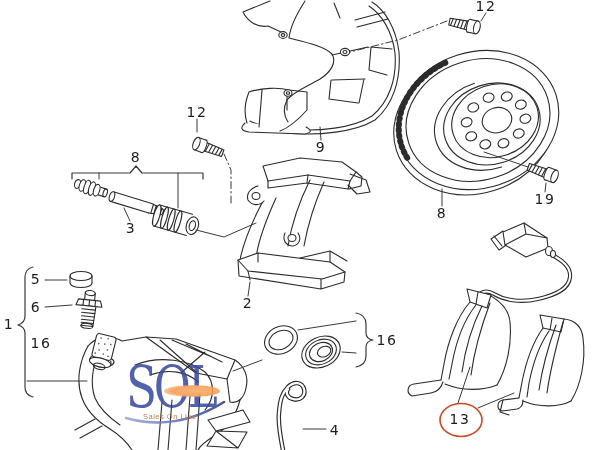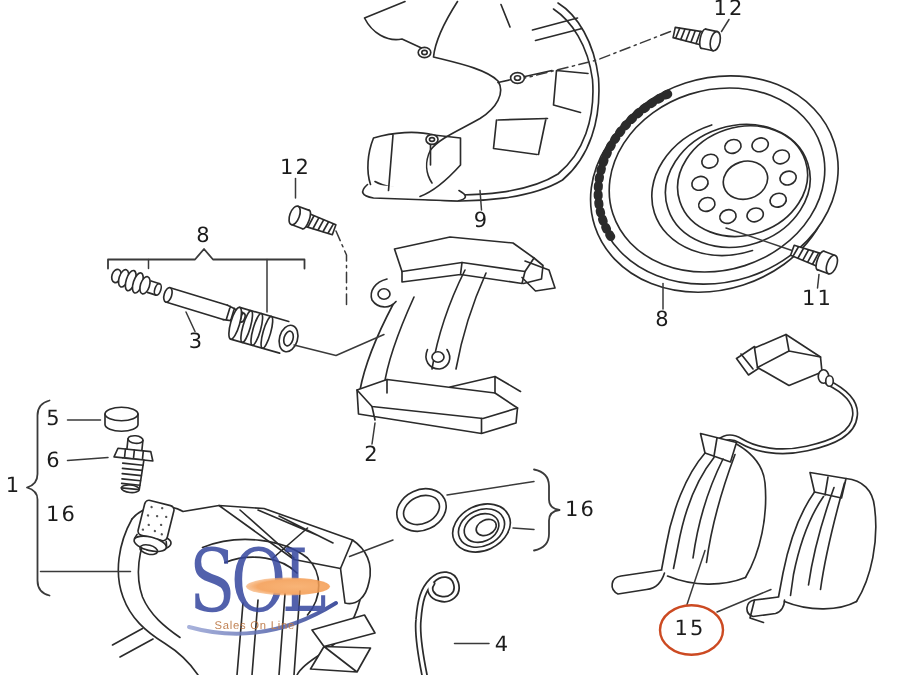--- a/index.html
+++ b/index.html
@@ -265,23 +265,23 @@
   </div>
 
   <div id="callouts">
       <span class="callout" style="left: 486px; top: 6px;">12</span>
       <span class="callout" style="left: 321px; top: 147px;">9</span>
       <span class="callout" style="left: 197px; top: 112px;">12</span>
       <span class="callout" style="left: 136px; top: 157px;">8</span>
       <span class="callout" style="left: 131px; top: 228px;">3</span>
       <span class="callout" style="left: 248px; top: 303px;">2</span>
       <span class="callout" style="left: 442px; top: 213px;">8</span>
-      <span class="callout" style="left: 545px; top: 199px;">11</span>
+      <span class="callout" style="left: 545px; top: 199px;">19</span>
       <span class="callout" style="left: 36px; top: 279px;">5</span>
       <span class="callout" style="left: 36px; top: 307px;">6</span>
       <span class="callout" style="left: 9px; top: 324px;">1</span>
       <span class="callout" style="left: 41px; top: 343px;">16</span>
       <span class="callout" style="left: 387px; top: 340px;">16</span>
       <span class="callout" style="left: 335px; top: 430px;">4</span>
-      <span class="callout" style="left: 460px; top: 419px;">15</span>
+      <span class="callout" style="left: 460px; top: 419px;">13</span>
     </div>
 
 </div>
 
 </body></html>

